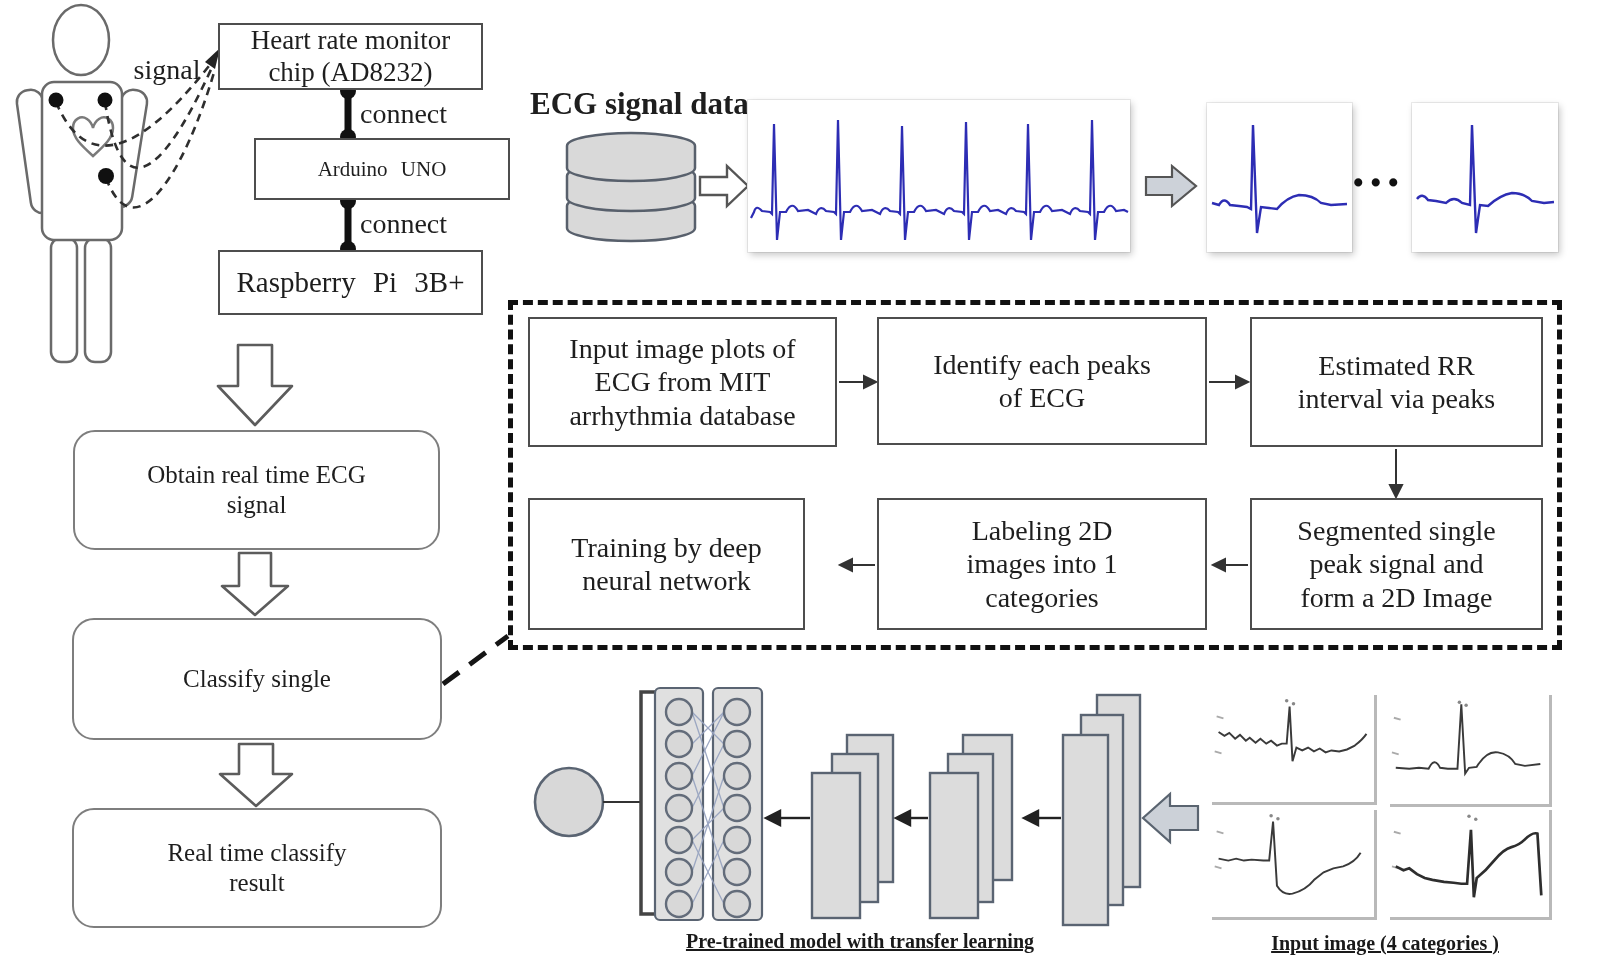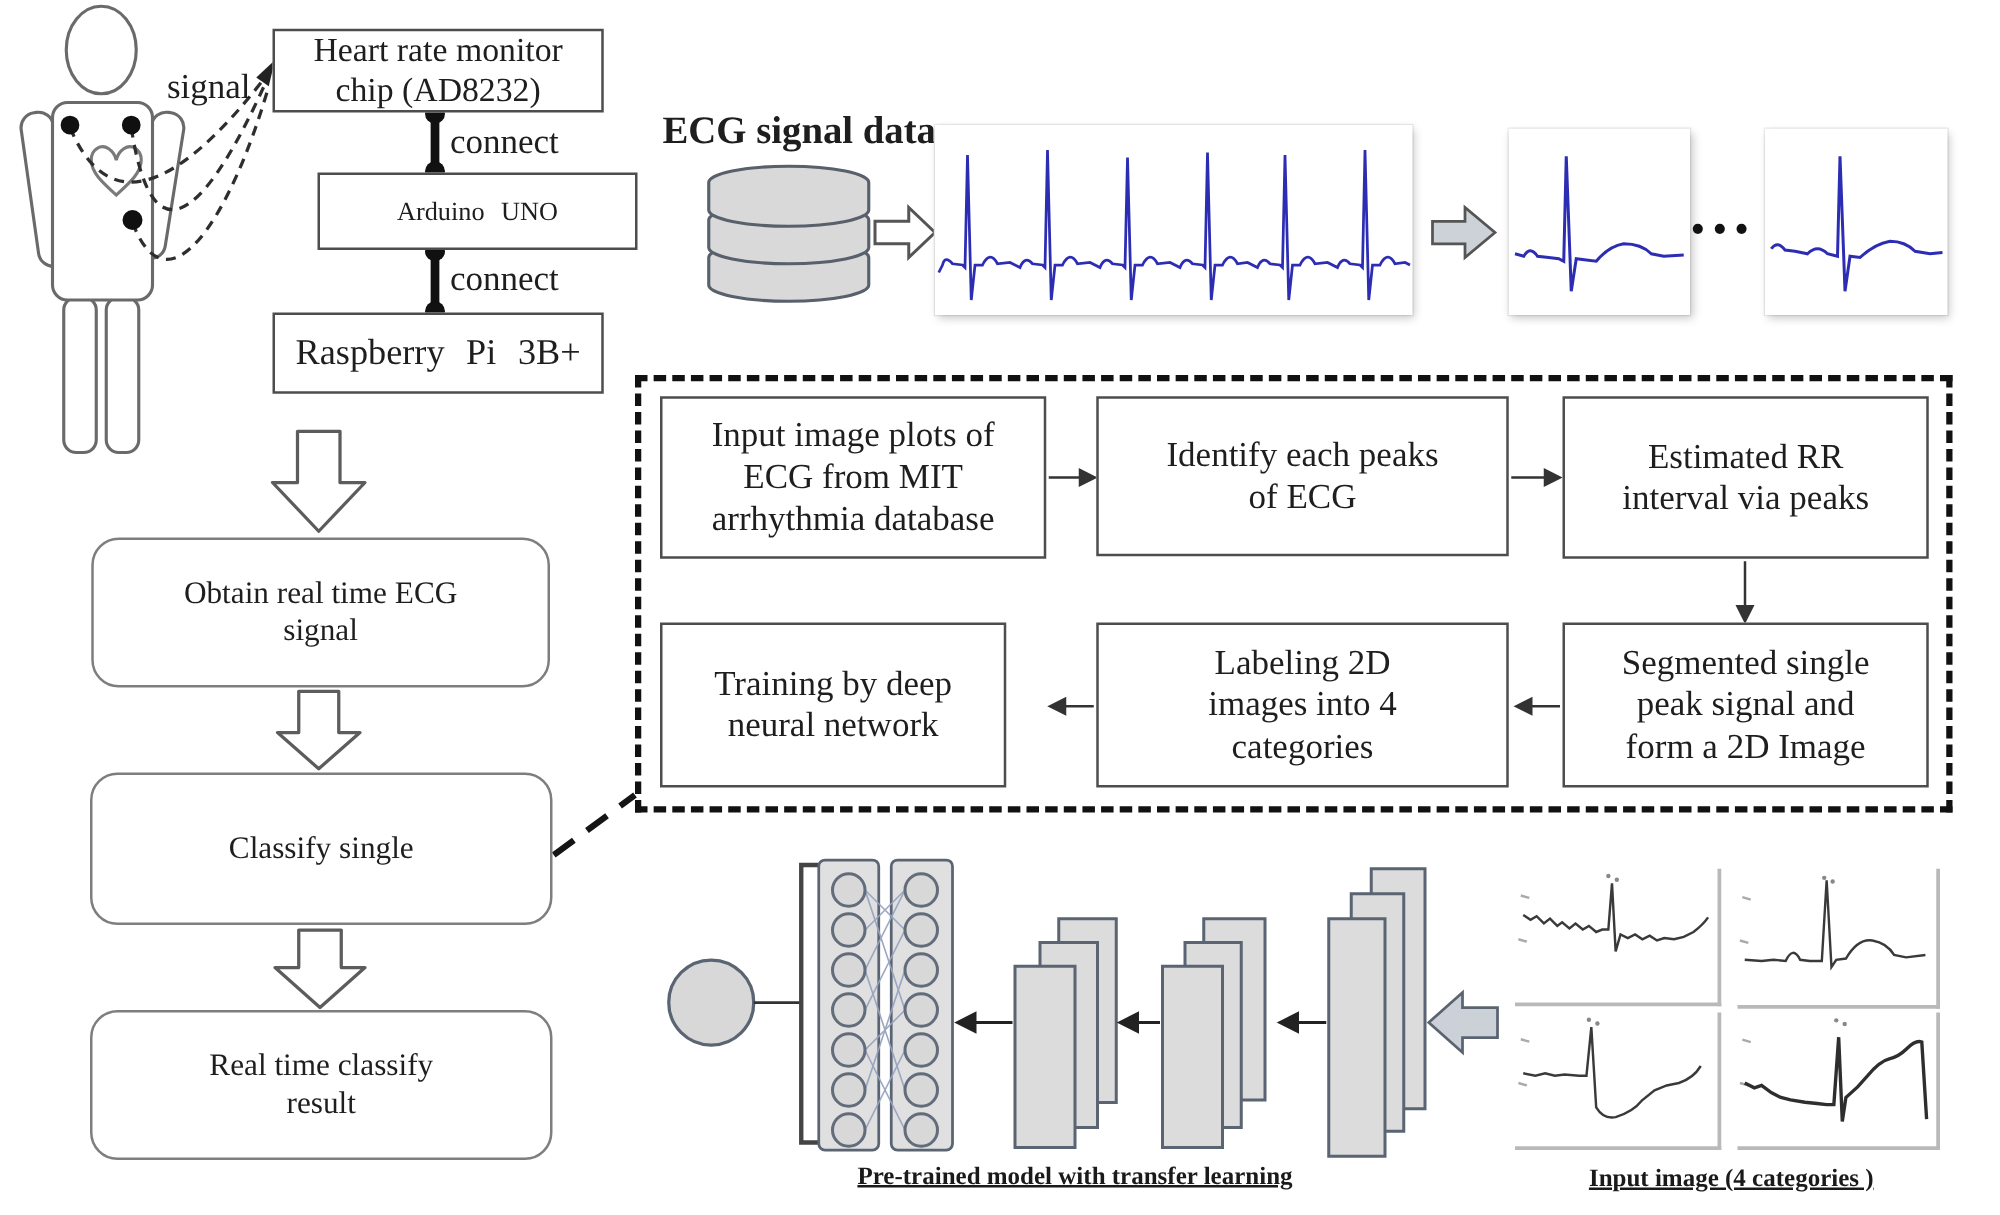--- a/index.html
+++ b/index.html
@@ -202,21 +202,21 @@
   <div class="box pbox" style="left:528px;top:317px;width:309px;height:130px;">Input image plots of
 ECG from MIT
 arrhythmia database</div>
   <div class="box pbox" style="left:877px;top:317px;width:330px;height:128px;">Identify each peaks
 of ECG</div>
   <div class="box pbox" style="left:1250px;top:317px;width:293px;height:130px;">Estimated RR
 interval via peaks</div>
   <div class="box pbox" style="left:528px;top:498px;width:277px;height:132px;">Training by deep
 neural network</div>
   <div class="box pbox" style="left:877px;top:498px;width:330px;height:132px;">Labeling 2D
-images into 4
+images into 1
 categories</div>
   <div class="box pbox" style="left:1250px;top:498px;width:293px;height:132px;">Segmented single
 peak signal and
 form a 2D Image</div>
 
   <div class="mini" style="left:1212px;top:695px;width:165px;height:110px;">
     <svg width="162" height="107" viewBox="0 0 165 110">
       <line x1="4" y1="22" x2="11" y2="24" stroke="#aaa" stroke-width="2"></line>
         <line x1="2" y1="58" x2="9" y2="60" stroke="#aaa" stroke-width="2"></line>
       <circle cx="76" cy="6" r="1.8" fill="#888"></circle>

